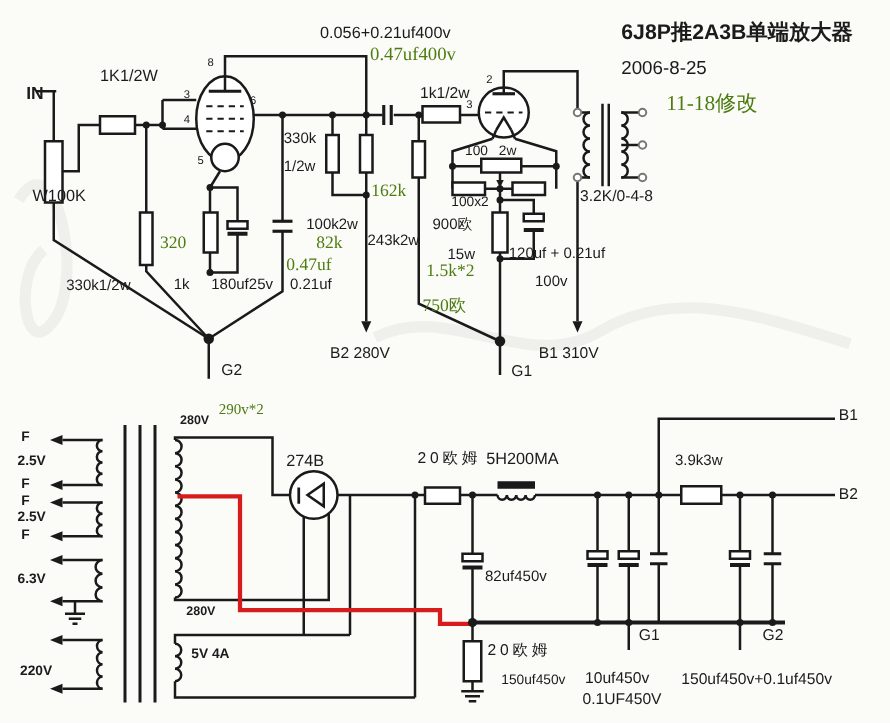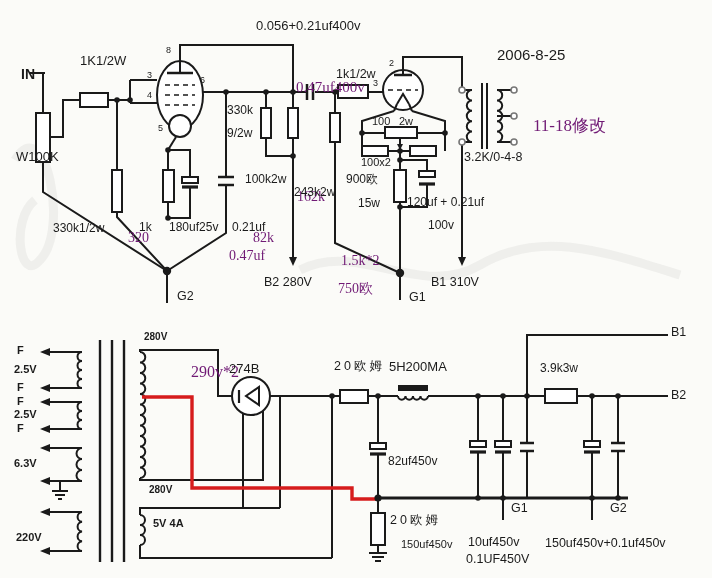--- a/index.html
+++ b/index.html
@@ -1,21 +1,21 @@
 <!DOCTYPE html>
 <html><head>
 <meta charset="utf-8">
 <style>
   html,body{margin:0;padding:0;}
   #stage{position:relative;width:712px;height:578px;background:#fbfbf8;overflow:hidden;
          font-family:"Liberation Sans","DejaVu Sans",sans-serif;}
   #stage svg{position:absolute;left:0;top:0;}
   .lb{position:absolute;white-space:pre;color:#1b1b1b;line-height:1.05;
       font-family:"Liberation Sans","DejaVu Sans",sans-serif;}
-  .red{color:#701a75;font-family:"Liberation Serif","DejaVu Serif",serif;margin-top:43px;}
+  .red{color:#4d7c0f;font-family:"Liberation Serif","DejaVu Serif",serif;}
   .b{font-weight:bold;}
   .pin{font-size:9px;color:#1b1b1b;}
   .wm{position:absolute;left:55px;top:318px;font-size:44px;font-style:italic;
       color:rgba(125,125,125,0.18);font-family:"Liberation Serif","DejaVu Serif",serif;
       letter-spacing:1px;pointer-events:none;}
 </style>
 </head>
 <body>
 
 <div id="stage">
@@ -267,45 +267,46 @@
         <polygon points="40,429 50,425 50,433"></polygon>
     <polygon points="40,448 50,444 50,452"></polygon>
         <polygon points="40,481 50,477 50,485"></polygon>
     <polygon points="40,512 50,508 50,516"></polygon>
         <polygon points="40,551 50,547 50,555"></polygon>
   </g>
 </svg>
 
 <div class="lb b" style="left:21px;top:67px;font-size:14px">IN</div>
 <div class="lb" style="left:80px;top:54px;font-size:13px">1K1/2W</div>
-<div class="lb" style="left:16px;top:150px;font-size:13px">W100K</div>
+<div class="lb" style="left:26px;top:150px;font-size:13px">W100K</div>
 <div class="lb" style="left:53px;top:222px;font-size:12px">330k1/2w</div>
 
 <div class="lb pin" style="left:166px;top:46px">8</div>
 <div class="lb pin" style="left:147px;top:71px">3</div>
 <div class="lb pin" style="left:147px;top:91px">4</div>
 <div class="lb pin" style="left:158px;top:124px">5</div>
 <div class="lb pin" style="left:200px;top:76px">6</div>
 
 <div class="lb red" style="left:128px;top:188px;font-size:14px">320</div>
 <div class="lb" style="left:139px;top:221px;font-size:12px">1k</div>
 <div class="lb" style="left:169px;top:221px;font-size:12px">180uf25v</div>
 
 <div class="lb" style="left:227px;top:104px;font-size:12px">330k</div>
-<div class="lb" style="left:227px;top:127px;font-size:12px">9/2w</div>
+<div class="lb" style="left:227px;top:127px;font-size:12px">1/2w</div>
 <div class="lb red" style="left:297px;top:147px;font-size:14px">162k</div>
 <div class="lb" style="left:245px;top:173px;font-size:12px">100k2w</div>
 <div class="lb" style="left:294px;top:186px;font-size:12px">243k2w</div>
 <div class="lb red" style="left:253px;top:188px;font-size:14px">82k</div>
 <div class="lb red" style="left:229px;top:206px;font-size:14px">0.47uf</div>
 <div class="lb" style="left:232px;top:221px;font-size:12px">0.21uf</div>
 
 <div class="lb" style="left:256px;top:19px;font-size:13px">0.056+0.21uf400v</div>
 <div class="lb red" style="left:296px;top:37px;font-size:15px">0.47uf400v</div>
 
+<div class="lb b" style="left:497px;top:17px;font-size:17px">6J8P推2A3B单端放大器</div>
 <div class="lb" style="left:497px;top:47px;font-size:15px">2006-8-25</div>
 <div class="lb red" style="left:533px;top:74px;font-size:17px">11-18修改</div>
 
 <div class="lb" style="left:336px;top:68px;font-size:12.5px">1k1/2w</div>
 <div class="lb pin" style="left:389px;top:59px">2</div>
 <div class="lb pin" style="left:373px;top:79px">3</div>
 
 <div class="lb" style="left:372px;top:116px;font-size:11px">100</div>
 <div class="lb" style="left:399px;top:116px;font-size:11px">2w</div>
 <div class="lb" style="left:361px;top:157px;font-size:11px">100x2</div>
@@ -325,21 +326,21 @@
 <div class="lb b" style="left:17px;top:345px;font-size:11px">F</div>
 <div class="lb b" style="left:14px;top:364px;font-size:11px">2.5V</div>
 <div class="lb b" style="left:17px;top:382px;font-size:11px">F</div>
 <div class="lb b" style="left:17px;top:396px;font-size:11px">F</div>
 <div class="lb b" style="left:14px;top:409px;font-size:11px">2.5V</div>
 <div class="lb b" style="left:17px;top:423px;font-size:11px">F</div>
 <div class="lb b" style="left:14px;top:458px;font-size:11px">6.3V</div>
 <div class="lb b" style="left:16px;top:532px;font-size:11px">220V</div>
 
 <div class="lb b" style="left:144px;top:332px;font-size:10px">280V</div>
-<div class="lb red" style="left:191px;top:321px;font-size:16px">290v*2</div>
+<div class="lb red" style="left:175px;top:321px;font-size:12px">290v*2</div>
 <div class="lb" style="left:229px;top:362px;font-size:13px">274B</div>
 <div class="lb b" style="left:149px;top:485px;font-size:10px">280V</div>
 <div class="lb b" style="left:153px;top:518px;font-size:11px">5V 4A</div>
 
 <div class="lb" style="left:334px;top:360px;font-size:12.5px;letter-spacing:3px">20欧姆</div>
 <div class="lb" style="left:389px;top:360px;font-size:13px">5H200MA</div>
 <div class="lb" style="left:540px;top:362px;font-size:12px">3.9k3w</div>
 <div class="lb" style="left:671px;top:326px;font-size:12.5px">B1</div>
 <div class="lb" style="left:671px;top:389px;font-size:12.5px">B2</div>
 

